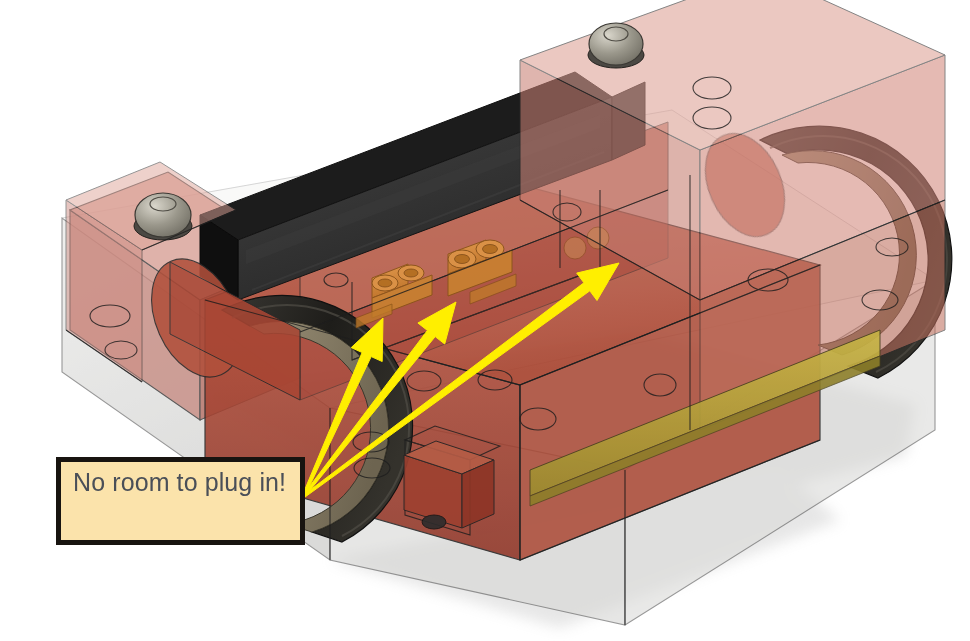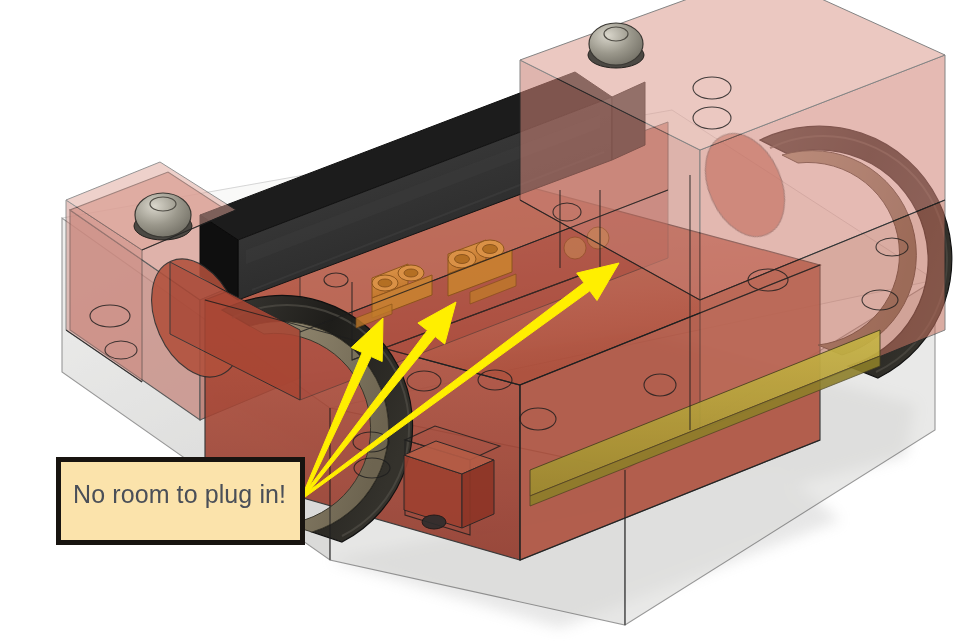--- a/index.html
+++ b/index.html
@@ -34,21 +34,21 @@
     position: absolute;
     left: 56px;
     top: 457px;
     width: 249px;
     height: 88px;
     background: #fbe3ab;
     border: 5px solid #181410;
     box-sizing: border-box;
     display: flex;
     align-items: flex-start;
-    padding: 16px 12px 0 12px;
+    padding: 4px 12px 0 12px;
   }
   .callout-text {
     font-family: "Liberation Sans", sans-serif;
     font-size: 25px;
     line-height: 1.35;
     color: #4a4f58;
     letter-spacing: 0.1px;
     white-space: pre-wrap;
   }
 </style>

